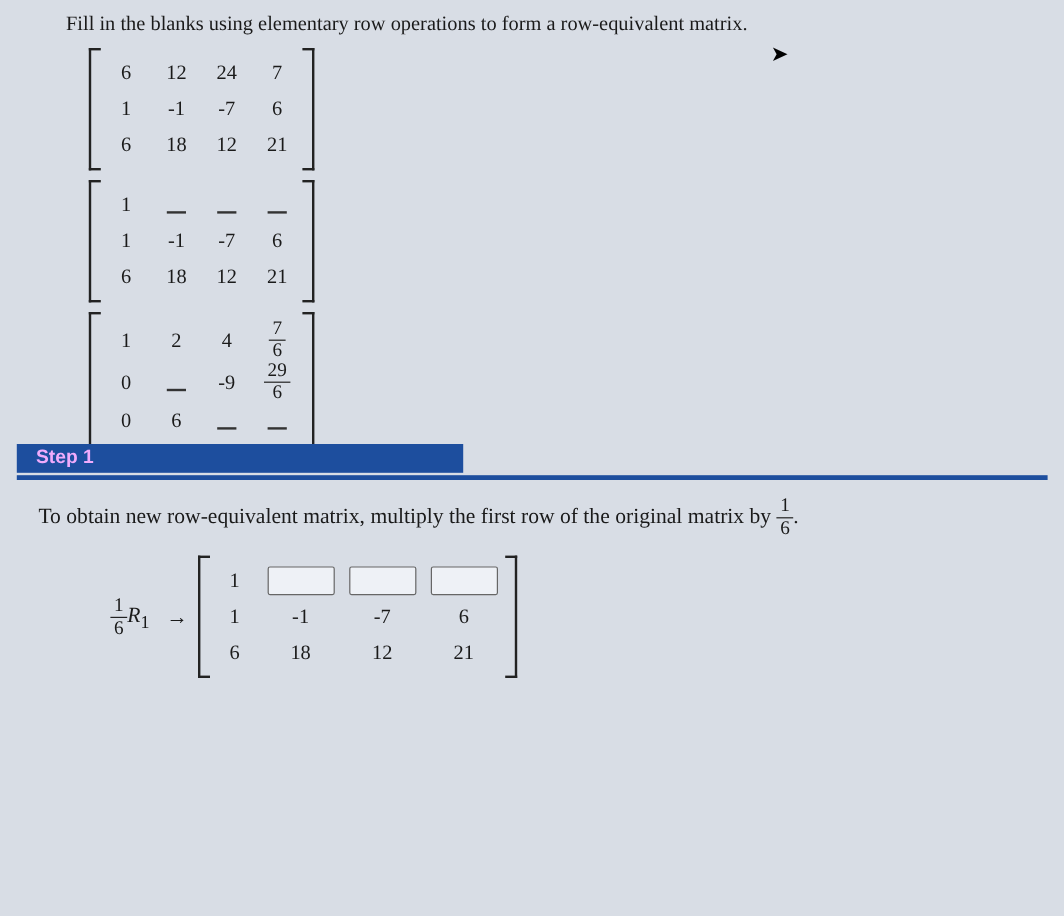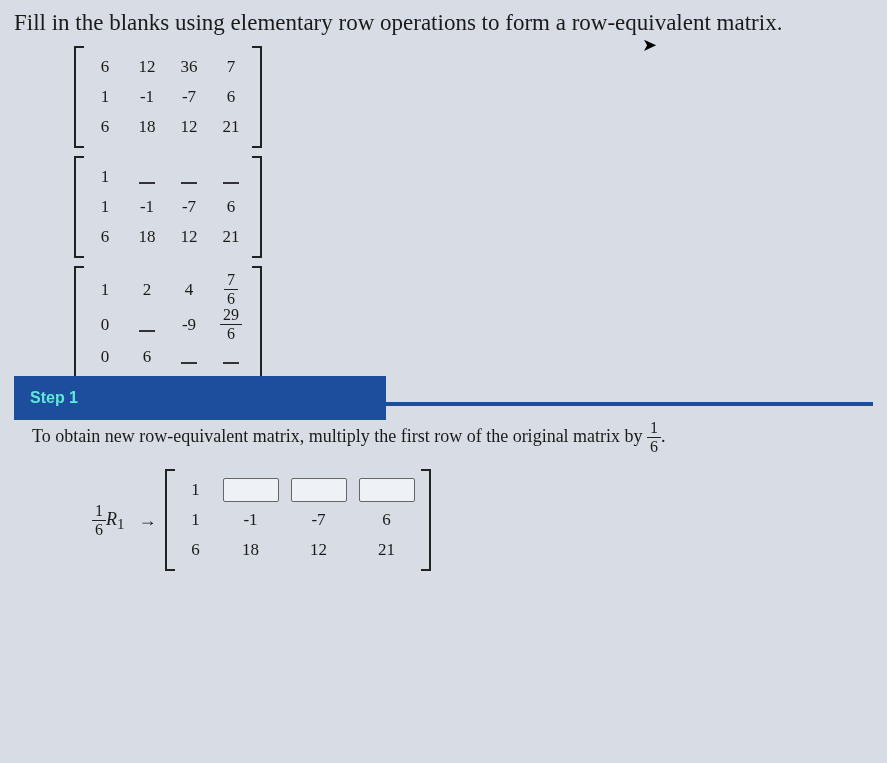--- a/index.html
+++ b/index.html
@@ -12,23 +12,24 @@
     overflow: hidden;
     position: relative;
   }
   .page {
     background: #d8dde5;
     padding: 10px 14px;
     font-size: 18px;
     color: #1a1a1a;
   }
   .title {
-    font-size: 23px;
+    font-size: 17px;
     margin-bottom: 10px;
     color: #1a1a1a;
+    margin-left: 41px;
   }
   .cursor {
     position: absolute;
     top: 34px;
     left: 642px;
     font-size: 18px;
     pointer-events: none;
   }
   .matrix-block {
     margin-left: 60px;
@@ -83,24 +84,24 @@
     width: 100%;
     height: 4px;
     background: #1d4e9e;
     position: relative;
   }
   .step-tab {
     position: absolute;
     top: -26px;
     left: 0;
     background: #1d4e9e;
-    color: #5eead4;
+    color: #f0abfc;
     font-weight: bold;
     font-size: 16px;
-    padding: 12px 16px;
+    padding: 2px 16px;
     font-family: Arial, sans-serif;
     width: 340px;
     height: 20px;
     line-height: 20px;
     box-sizing: content-box;
   }
 
   .step-body {
     padding: 14px 18px;
   }
@@ -134,21 +135,21 @@
   <div class="title">Fill in the blanks using elementary row operations to form a row-equivalent matrix.</div>
 
   <div class="matrix-block">
     <div class="matrix">
       <span class="bracket-l"></span>
       <table>
         <tbody>
             <tr>
           <td>6</td>
           <td>12</td>
-          <td>36</td>
+          <td>24</td>
           <td>7</td>
         </tr>
         <tr>
           <td>1</td>
           <td>-1</td>
           <td>-7</td>
           <td>6</td>
         </tr>
         <tr>
           <td>6</td>

